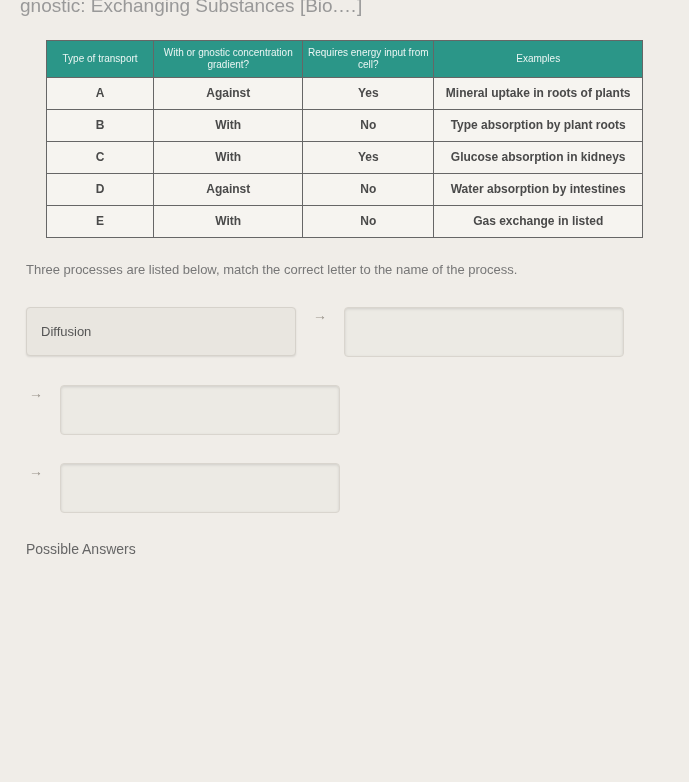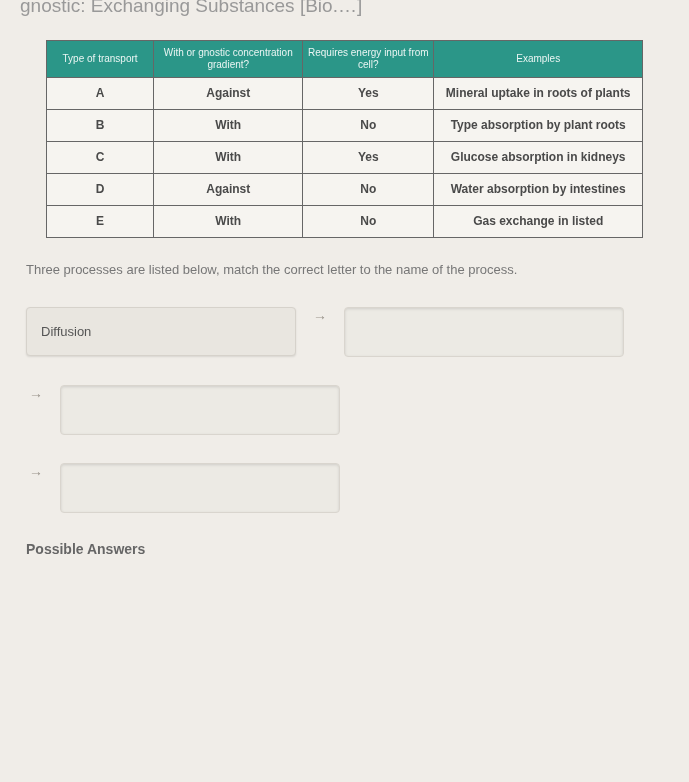--- a/index.html
+++ b/index.html
@@ -86,21 +86,20 @@
     border: 1px solid #d9d5ce;
     border-radius: 4px;
     box-shadow: inset 0 1px 3px rgba(0,0,0,0.12);
     max-width: 280px;
   }
   .possible-heading {
     font-size: 14px;
     color: #666;
     margin-top: 18px;
     padding-left: 6px;
-    font-weight: bold;
   }
 </style>
 </head>
 <body>
 
 <div class="page-title">gnostic: Exchanging Substances [Bio.…]</div>
 
 <table class="data-table">
   <thead>
     <tr>

